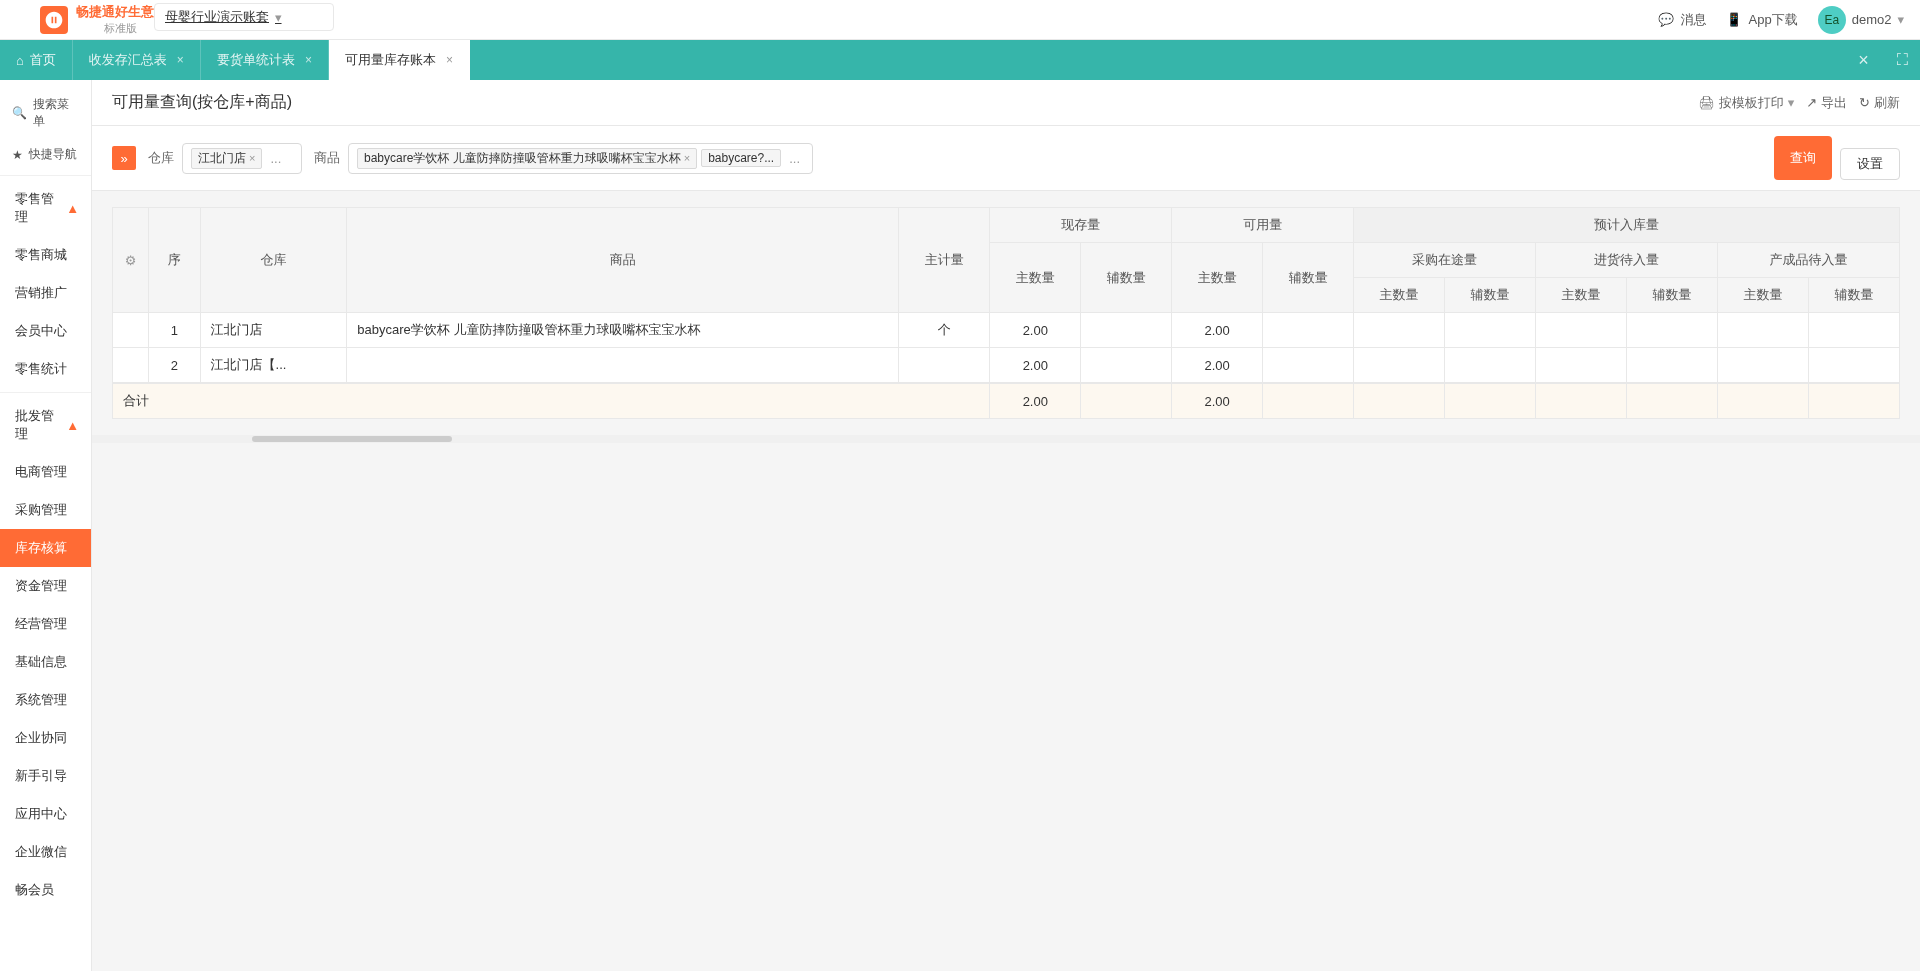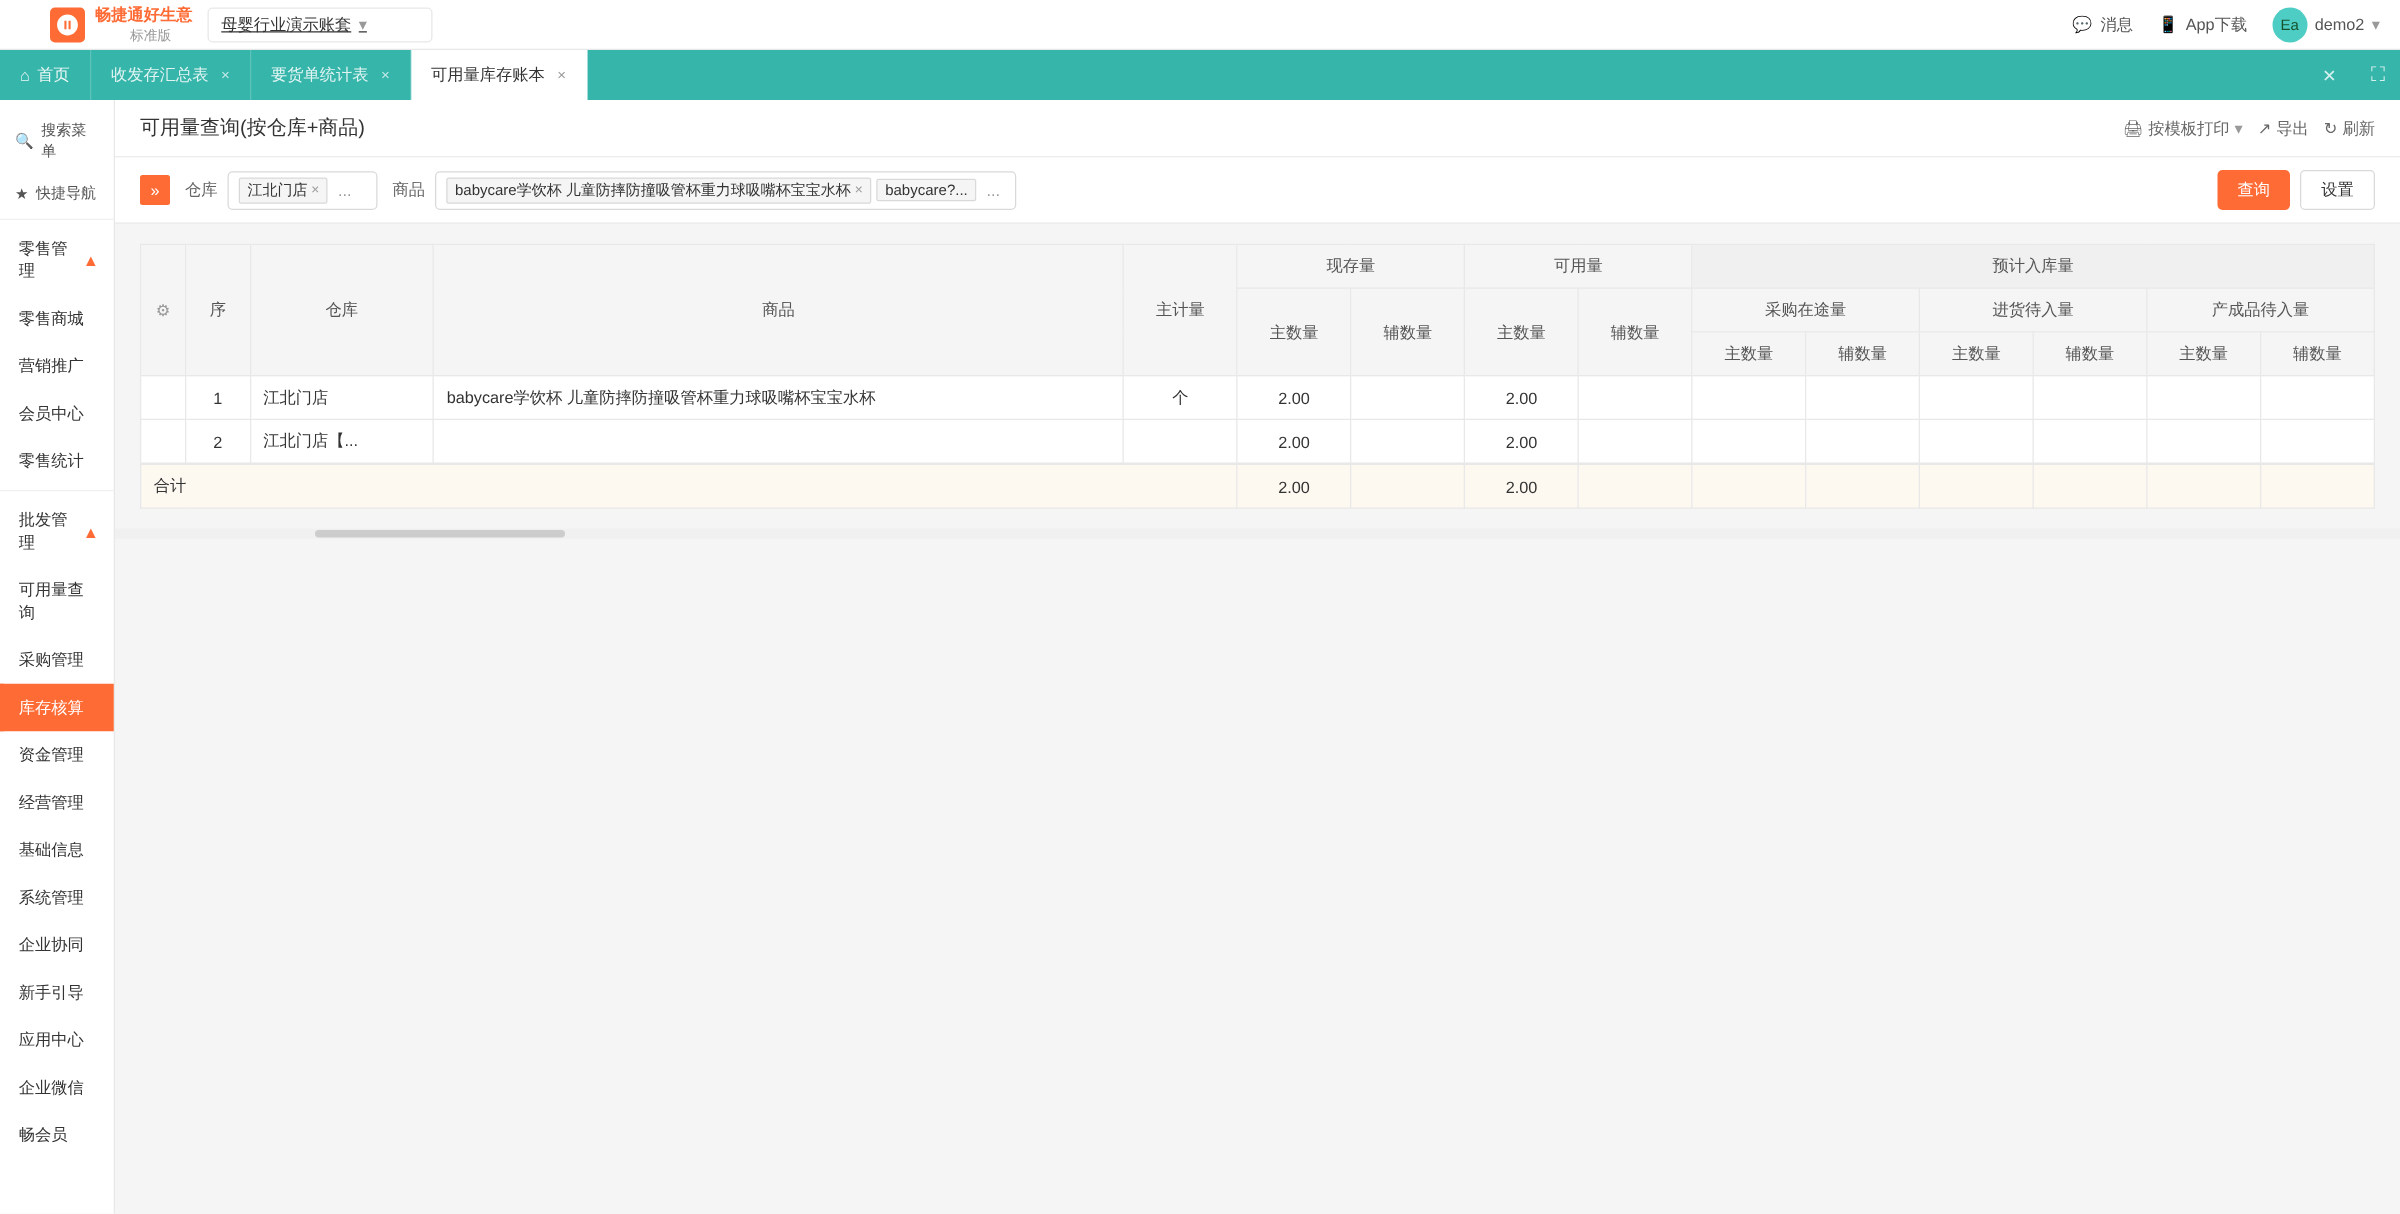--- a/index.html
+++ b/index.html
@@ -9,21 +9,21 @@
     .top-bar {
       height: 40px;
       background: #fff;
       border-bottom: 1px solid #e8e8e8;
       display: flex;
       align-items: center;
       justify-content: space-between;
       padding: 0 16px;
       position: relative;
     }
-    .top-bar-left { display: flex; align-items: center; gap: 12px; padding-left: 24px; }
+    .top-bar-left { display: flex; align-items: flex-start; gap: 0; padding-left: 24px; }
     .brand-logo { display: flex; align-items: center; gap: 8px; }
     .brand-icon { width: 28px; height: 28px; background: #ff6b35; border-radius: 4px; display: flex; align-items: center; justify-content: center; }
     .brand-icon svg { width: 20px; height: 20px; }
     .enterprise-selector {
       display: flex; align-items: center; gap: 6px;
       border: 1px solid #e8e8e8; border-radius: 4px;
       padding: 4px 10px; cursor: pointer; background: #fff;
       font-size: 13px; color: #333; min-width: 180px; text-decoration: underline;
     }
     .top-bar-right { display: flex; align-items: center; gap: 20px; }
@@ -116,21 +116,21 @@
     }
     .filter-tag .remove { cursor: pointer; color: #999; font-size: 11px; }
     .filter-ellipsis { color: #999; cursor: pointer; padding: 0 4px; }
     .filter-actions { display: flex; gap: 8px; margin-left: auto; }
     .btn-primary {
       background: #ff6b35; color: #fff; border: none; border-radius: 4px;
       padding: 6px 16px; cursor: pointer; font-size: 13px;
     }
     .btn-default {
       background: #fff; color: #333; border: 1px solid #d9d9d9;
-      border-radius: 4px; padding: 6px 16px; cursor: pointer; font-size: 13px;
+      border-radius: 4px; padding: 6px 16px; cursor: pointer; font-size: 13px; margin-top: 12px;
     }
 
     
     .table-container { padding: 16px 20px; }
     .data-table { width: 100%; border-collapse: collapse; background: #fff; border: 1px solid #e8e8e8; }
     .data-table th, .data-table td {
       border: 1px solid #e8e8e8; padding: 8px 10px;
       font-size: 13px; text-align: center;
     }
     .data-table thead th { background: #f5f5f5; color: #555; font-weight: 500; }
@@ -242,21 +242,21 @@
     </div>
     <div class="sidebar-item">
       <span>零售统计</span>
     </div>
     <div class="sidebar-divider"></div>
     <div class="sidebar-item section-header">
       <span>批发管理</span>
       <span style="color:#ff6b35;">▲</span>
     </div>
     <div class="sidebar-item">
-      <span>可用量查询</span>
+      <span>电商管理</span>
     </div>
     <div class="sidebar-item">
       <span>采购管理</span>
     </div>
     <div class="sidebar-item active">
       <span>库存核算</span>
     </div>
     <div class="sidebar-item">
       <span>资金管理</span>
     </div>

